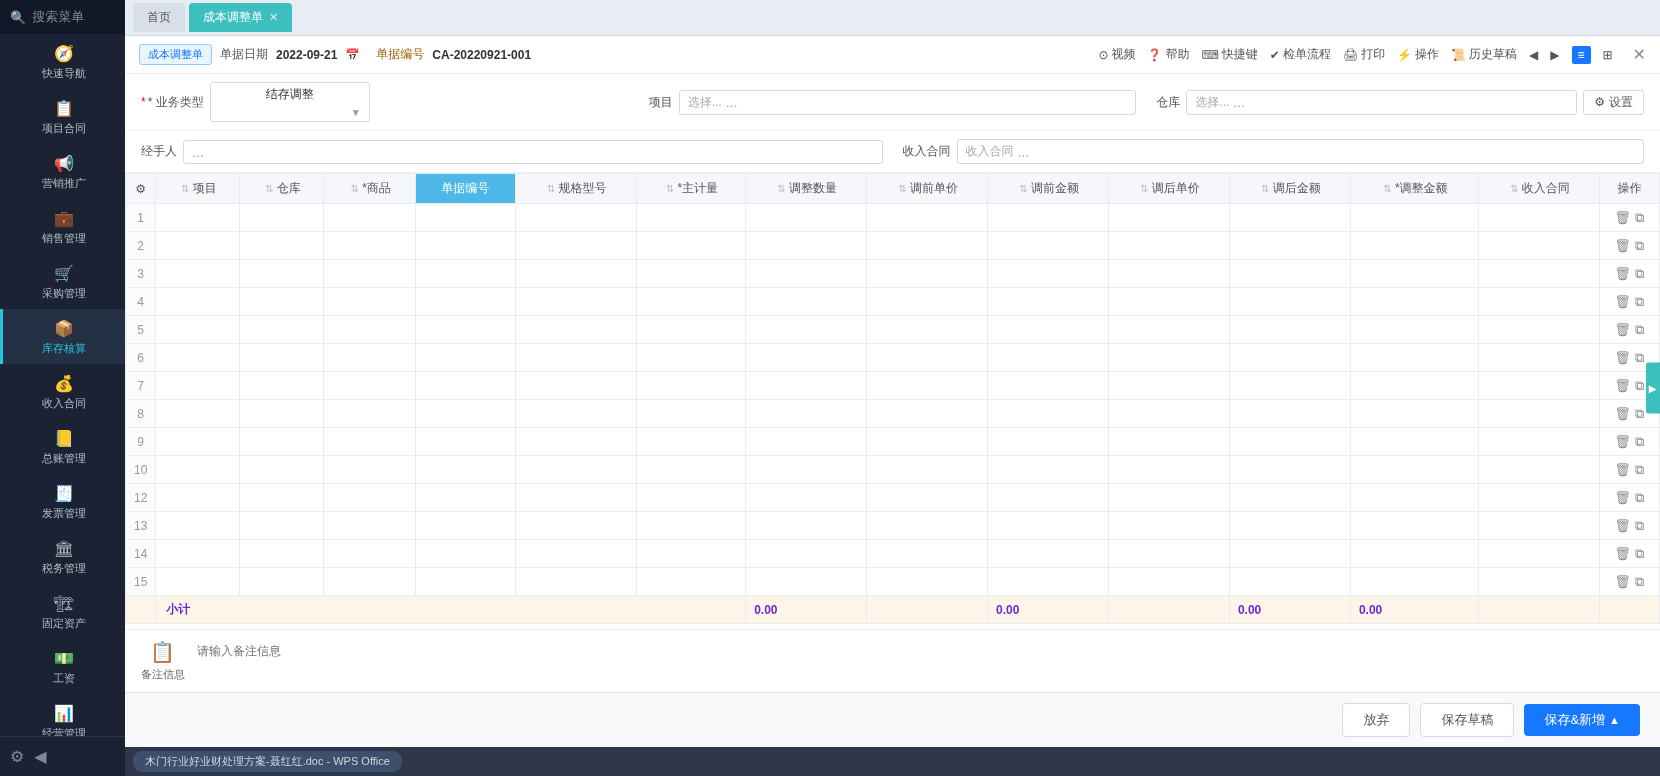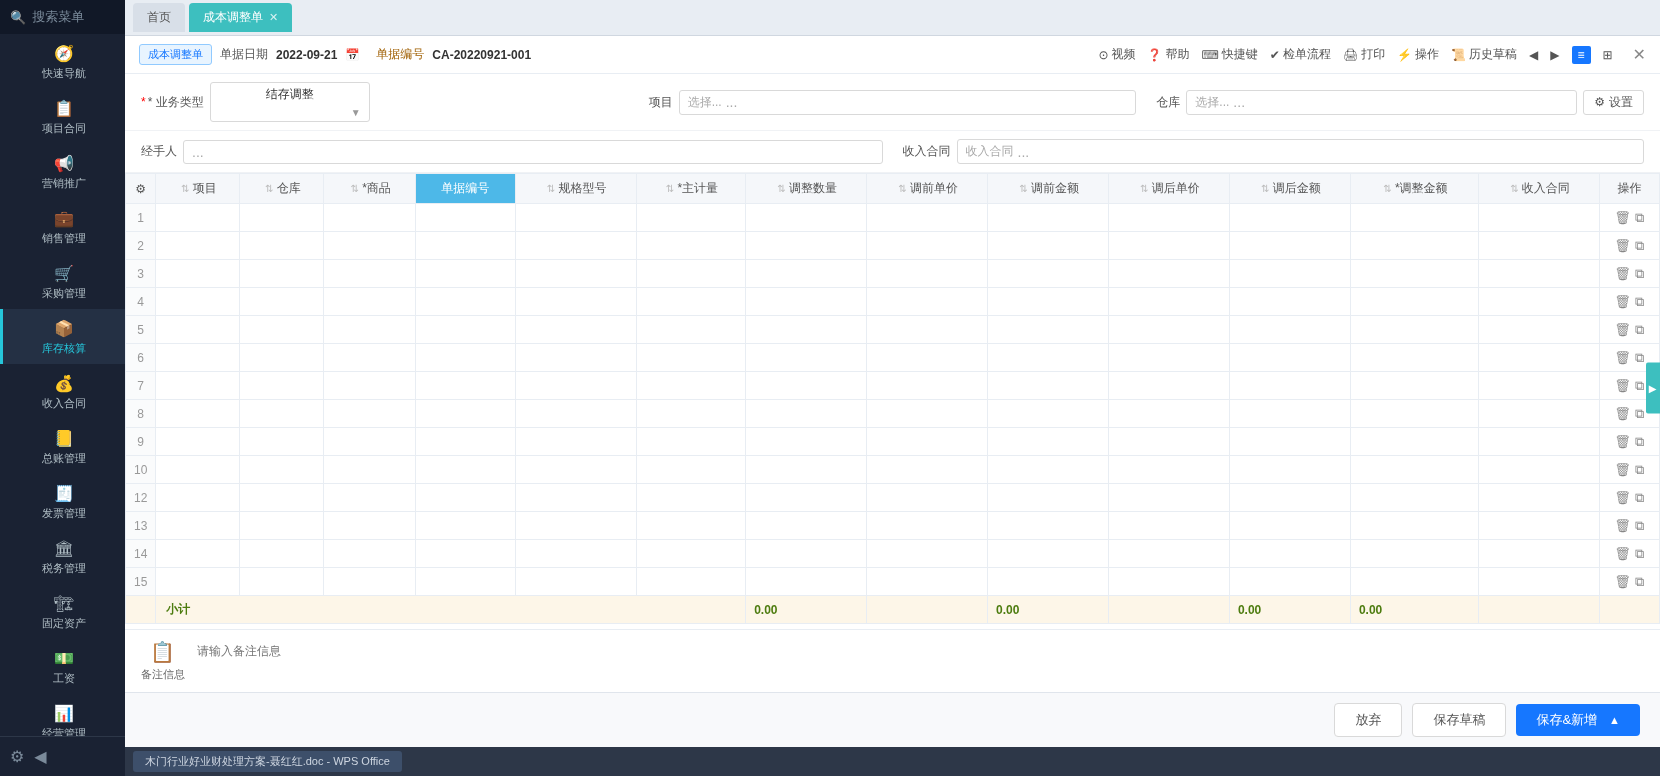--- a/index.html
+++ b/index.html
@@ -50,39 +50,39 @@
     table { width: 100%; border-collapse: collapse; font-size: 12px; }
     thead tr { background: #f5f7fa; }
     thead th { border: 1px solid #e8edf3; padding: 6px 8px; text-align: center; color: #555; font-weight: normal; white-space: nowrap; position: relative; }
     thead th .sort-arrows { color: #bbb; font-size: 10px; margin-left: 2px; }
     thead th.highlighted { background: #4db8e8; color: #fff; }
     tbody td { border: 1px solid #e8edf3; padding: 4px 8px; text-align: center; color: #333; height: 28px; }
     .row-num { color: #999; background: #fafbfc; }
     .action-cell { display: flex; justify-content: center; gap: 4px; }
     .action-icon { cursor: pointer; color: #888; font-size: 13px; }
     tfoot tr { background: #fdf6e8; }
-    tfoot td { border: 1px solid #e8edf3; padding: 5px 8px; font-weight: bold; color: #4d7c0f; }
+    tfoot td { border: 1px solid #e8edf3; padding: 5px 8px; font-weight: bold; color: #6d28d9; }
 
     
     .notes-section { display: flex; align-items: flex-start; padding: 10px 16px; border-top: 1px solid #e8edf3; gap: 12px; }
     .notes-icon-block { display: flex; flex-direction: column; align-items: center; gap: 3px; color: #666; font-size: 11px; }
     .notes-icon-block .icon { font-size: 20px; }
     .notes-input { flex: 1; border: none; outline: none; color: #aaa; font-size: 12px; padding: 4px 0; }
 
     
     .doc-footer { display: flex; justify-content: flex-end; align-items: center; padding: 10px 20px; gap: 10px; border-top: 1px solid #e0e5ec; background: #f8f9fb; }
     .btn { padding: 7px 20px; border-radius: 4px; font-size: 13px; cursor: pointer; border: 1px solid #d9d9d9; }
     .btn-default { background: #fff; color: #555; }
     .btn-outline { background: #fff; color: #555; border: 1px solid #d9d9d9; }
-    .btn-primary { background: #1677ff; color: #fff; border: 1px solid #1677ff; display: flex; align-items: center; gap: 12px; }
+    .btn-primary { background: #1677ff; color: #fff; border: 1px solid #1677ff; display: flex; align-items: center; gap: 4px; }
     .btn-primary .chevron-down { font-size: 11px; }
 
     
     .taskbar { background: #2d3748; padding: 4px 8px; display: flex; align-items: center; gap: 8px; }
-    .taskbar-item { background: #3d4f6a; color: #cdd5e0; padding: 3px 12px; border-radius: 3px; font-size: 11px; cursor: pointer; white-space: nowrap; }
+    .taskbar-item { background: #3d4f6a; color: #cdd5e0; padding: 3px 12px; border-radius: 9px; font-size: 11px; cursor: pointer; white-space: nowrap; }
 
     .col-gear { background: #f5f7fa; width: 30px; }
     .col-actions { width: 60px; }
 
     
     .sidebar-items { overflow-y: auto; flex: 1; }
     .sidebar-items::-webkit-scrollbar { width: 3px; }
     .sidebar-items::-webkit-scrollbar-thumb { background: #3d4f6a; }
   </style>
 </head>

